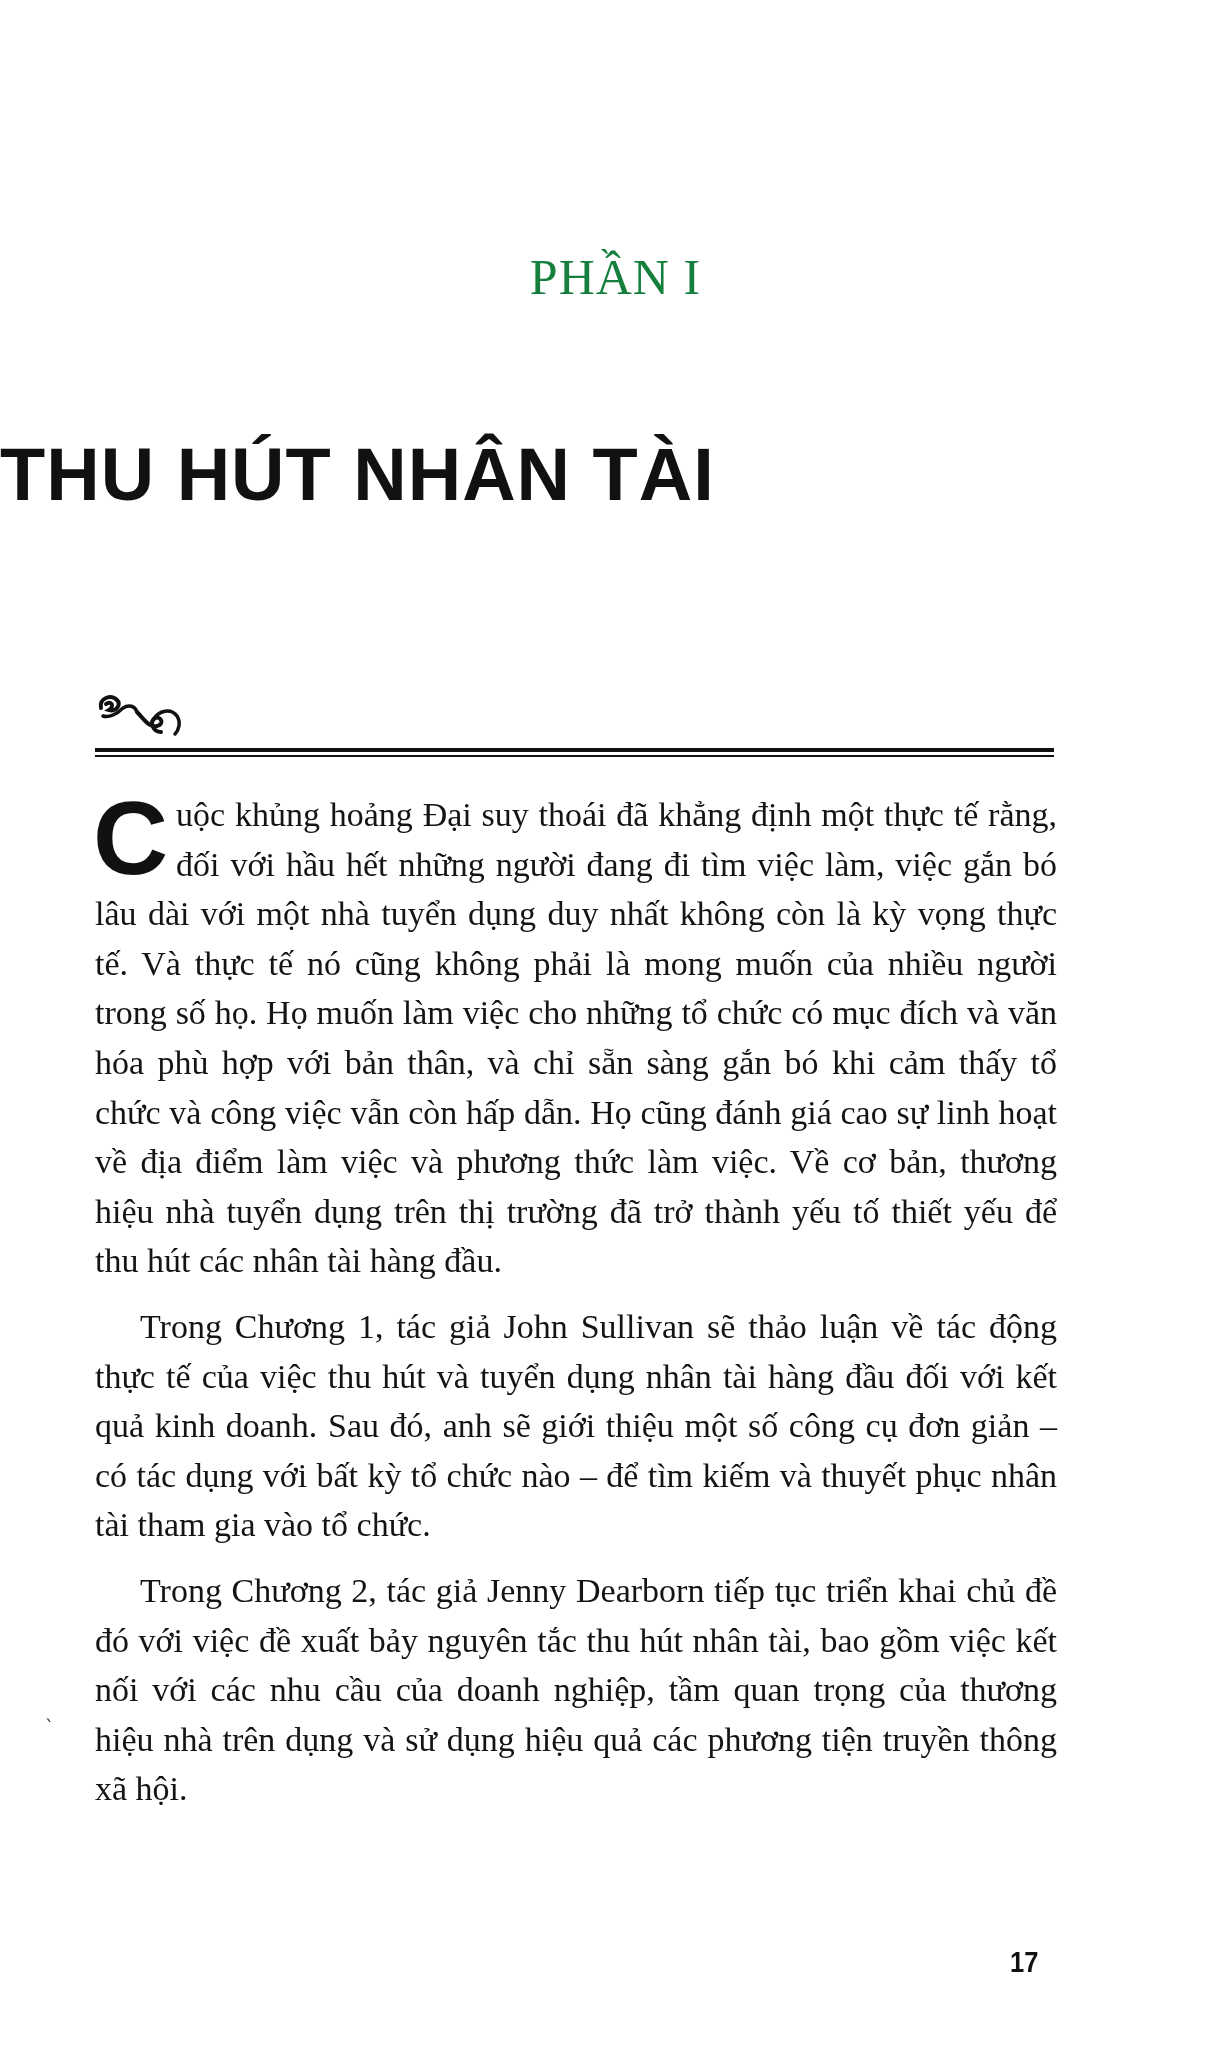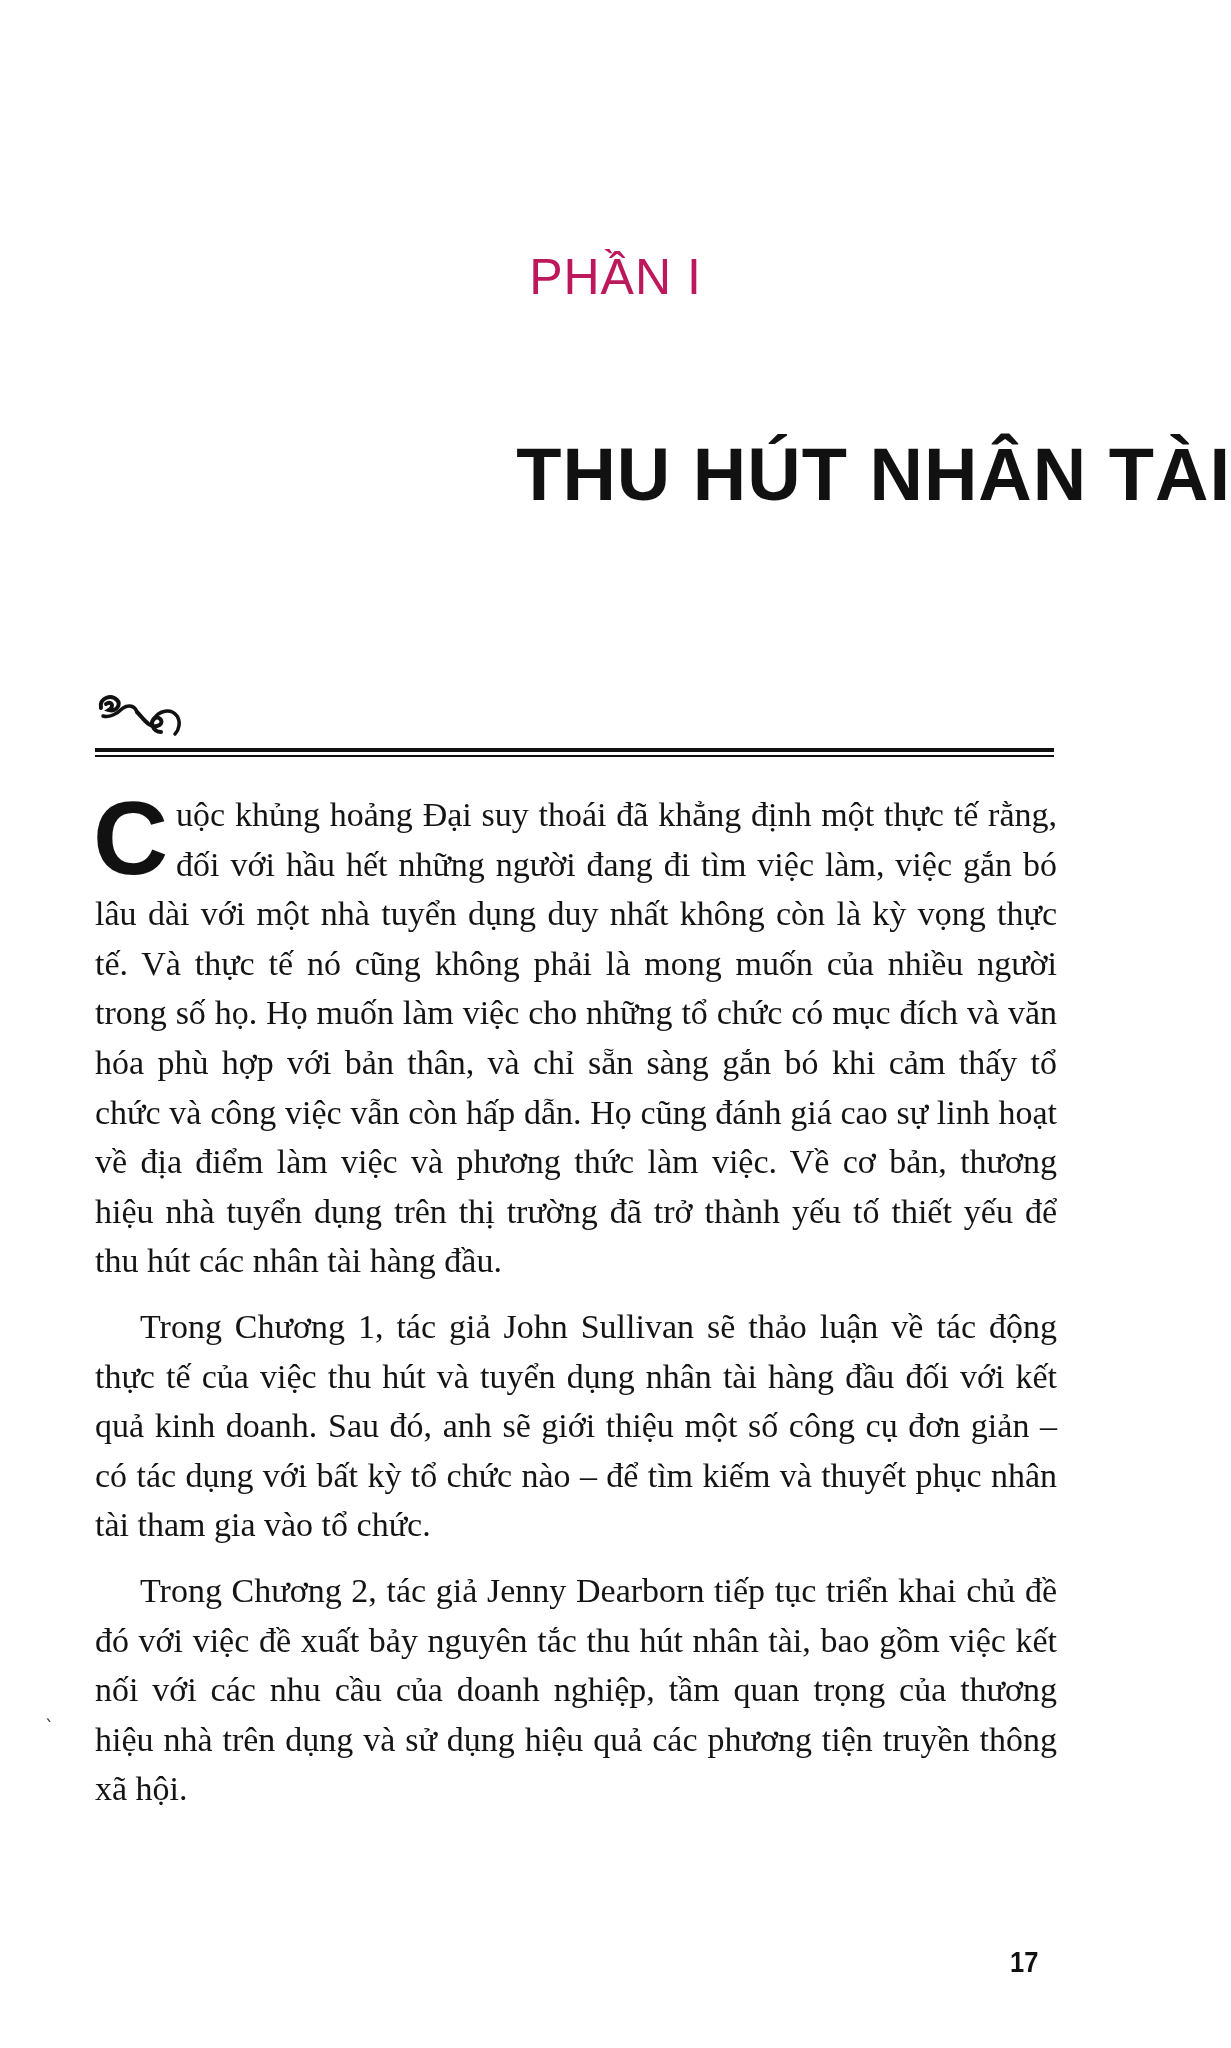--- a/index.html
+++ b/index.html
@@ -1,26 +1,26 @@
 <!DOCTYPE html>
 <html><head>
   <meta charset="utf-8">
   <style>
     html, body { margin: 0; padding: 0; background: #ffffff; }
     body { width: 1231px; height: 2048px; position: relative; overflow: hidden; color: #111111; }
     .part-label {
       position: absolute; left: 0; width: 1231px; top: 248px;
       text-align: center;
-      font-family: Liberation Sans, sans-serif;
+      font-family: Liberation Serif, serif;
       font-size: 50px; font-weight: normal; letter-spacing: 1px;
-      color: #be185d;
+      color: #15803d;
     }
     .part-title {
       position: absolute; left: 0; width: 1231px; top: 432px;
-      text-align: right;
+      text-align: left;
       font-family: "Liberation Sans", sans-serif;
       font-size: 74px; font-weight: bold; letter-spacing: 1px;
       color: #111111;
     }
     .ornament {
       position: absolute; left: 95px; top: 688px; width: 95px; height: 52px;
     }
     .rule {
       position: absolute; left: 95px; width: 959px; top: 748px; height: 10px;
     }

